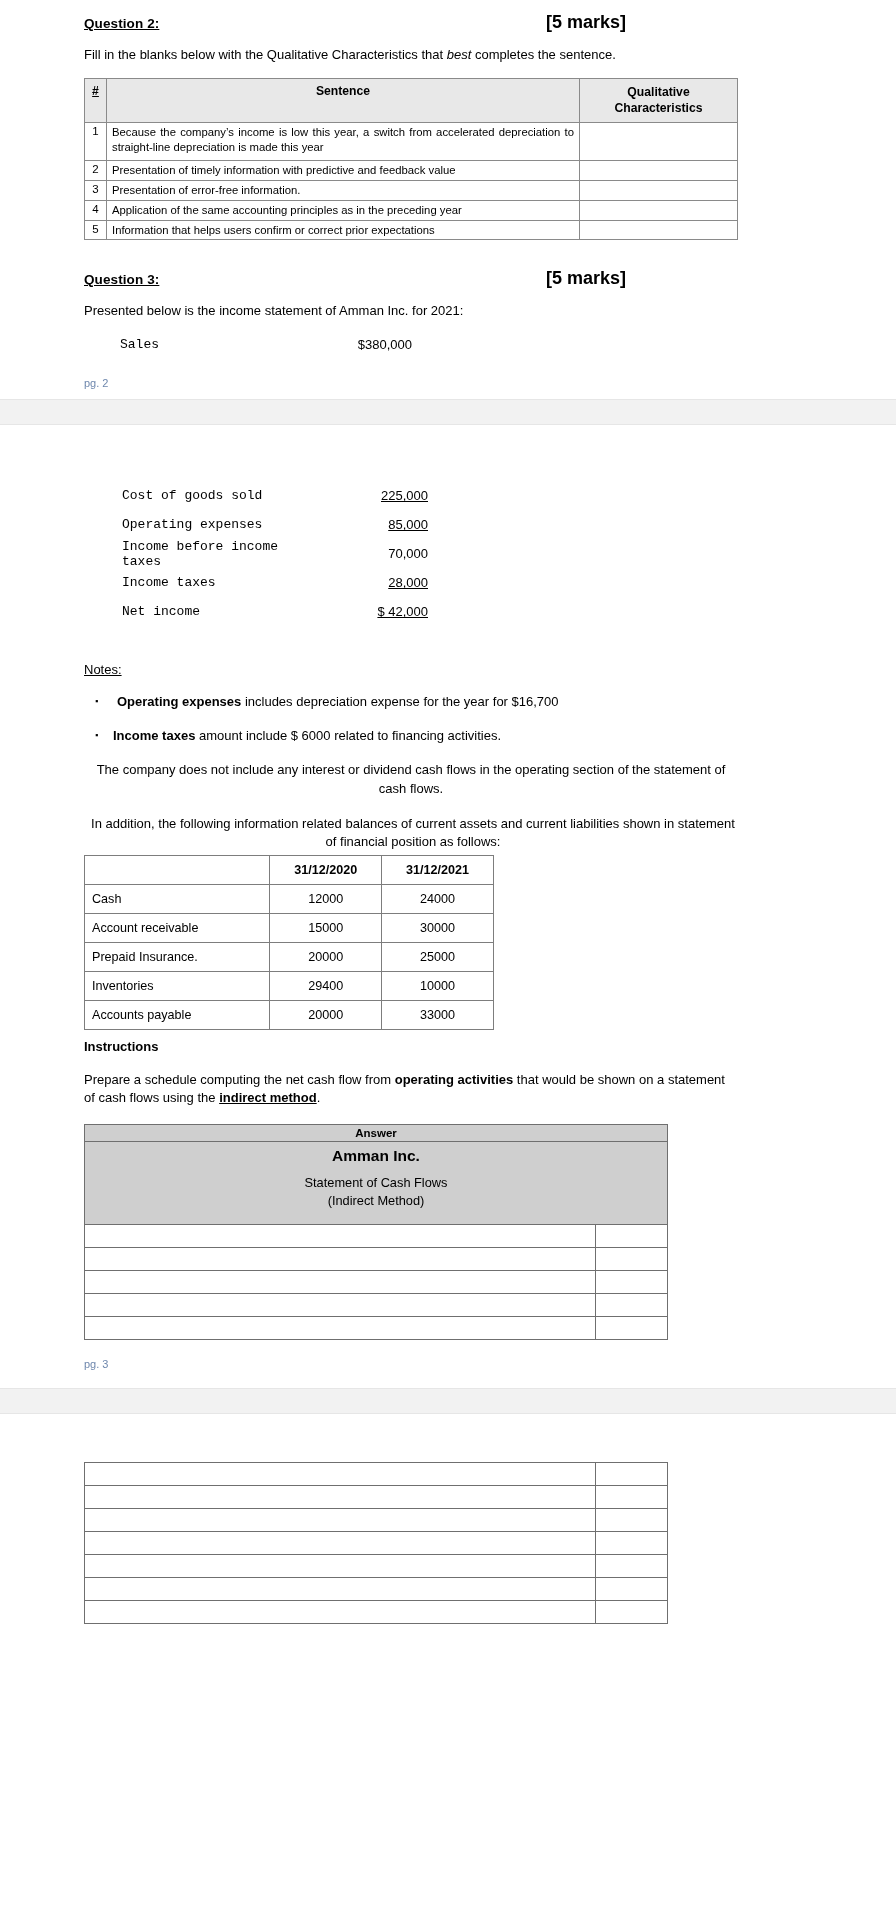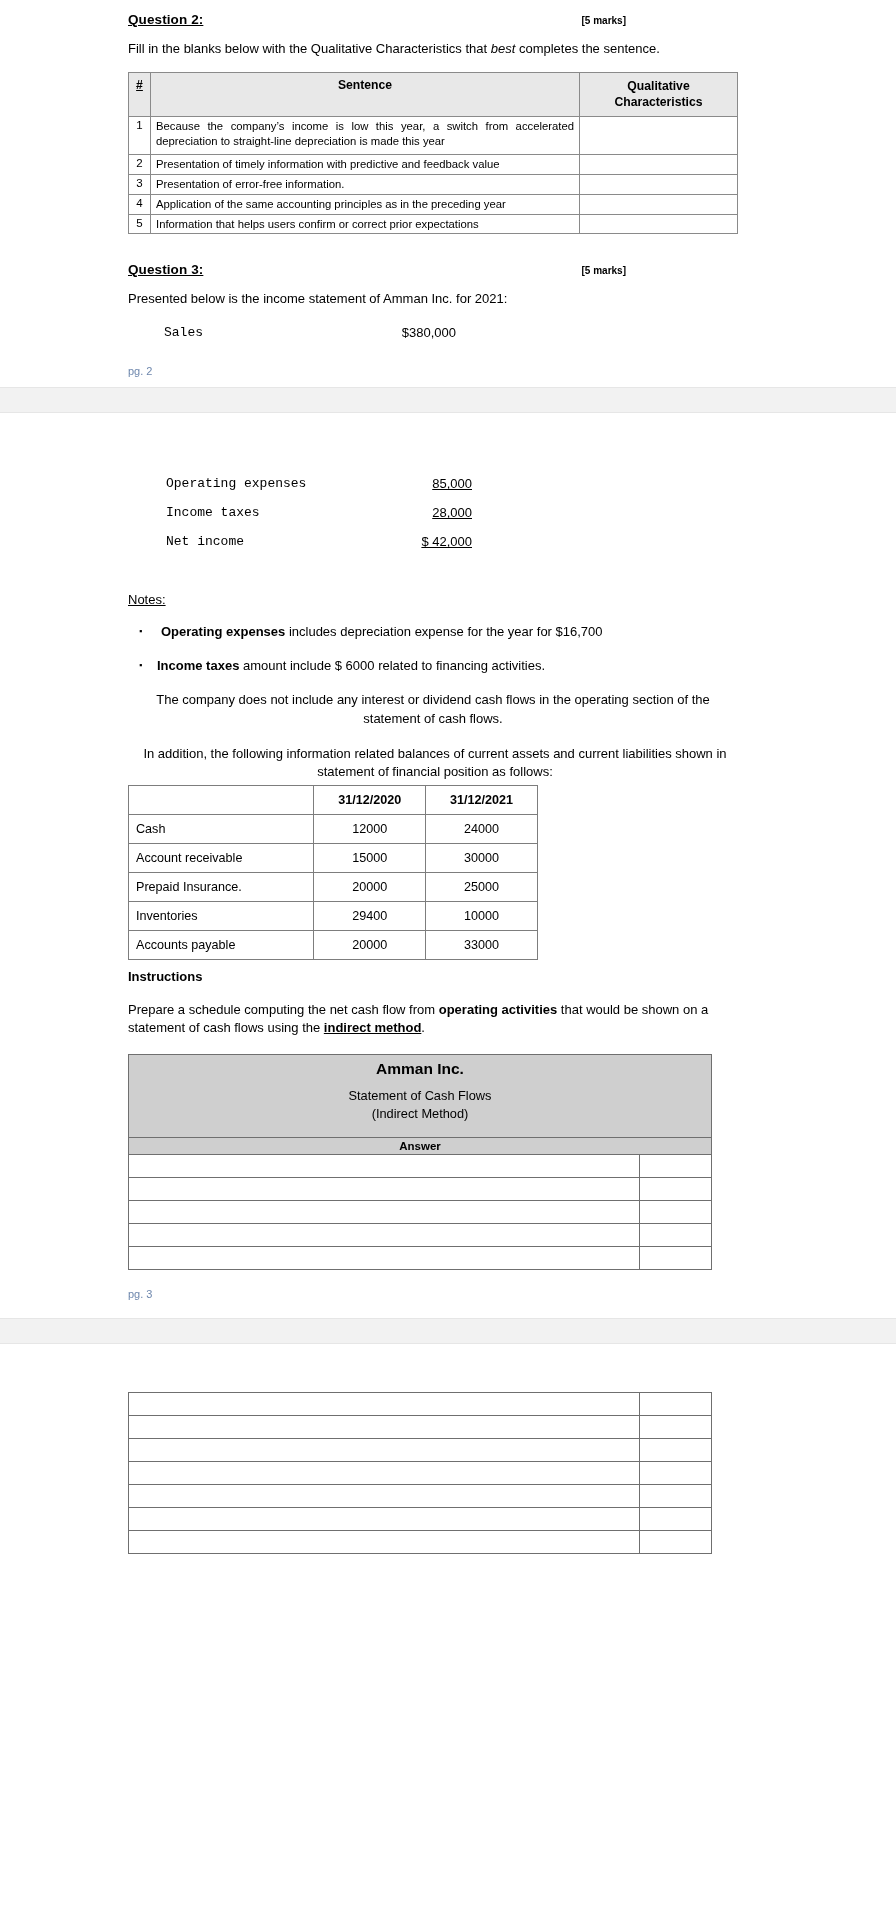--- a/index.html
+++ b/index.html
@@ -11,21 +11,20 @@
   body {
     font-family: "Liberation Sans", sans-serif;
     color: #000;
     -webkit-font-smoothing: antialiased;
   }
 
   .page {
     position: relative;
     background: #fff;
     width: 800px;
-    padding-left: 44px;
   }
 
   .page-inner {
     padding: 0 62px 0 84px;
   }
 
   .page-break {
     height: 26px;
     background: #f2f2f2;
     border-top: 1px solid #e6e6e6;
@@ -41,21 +40,21 @@
     padding-top: 12px;
   }
   .q-title {
     font-weight: bold;
     font-size: 13.5px;
     text-decoration: underline;
     letter-spacing: 0.1px;
   }
   .q-marks {
     font-weight: bold;
-    font-size: 10px;
+    font-size: 18px;
     margin-right: 112px;
   }
 
   .q-instr {
     font-size: 13px;
     margin-top: 14px;
     line-height: 1.3;
   }
   .q-instr i { font-style: italic; }
 
@@ -315,22 +314,30 @@
   </div>
 </div>
 
 <div class="page-break"></div>
 
 <div class="page">
   <div class="page-inner">
 
     <div class="is-rows is-rows-cont">
       <div class="is-row">
+        <span class="is-label">Cost of goods sold</span>
+        <span class="is-value ul">225,000</span>
+      </div>
+      <div class="is-row">
         <span class="is-label">Operating expenses</span>
         <span class="is-value ul">85,000</span>
+      </div>
+      <div class="is-row">
+        <span class="is-label">Income before income taxes</span>
+        <span class="is-value">70,000</span>
       </div>
       <div class="is-row">
         <span class="is-label">Income taxes</span>
         <span class="is-value ul">28,000</span>
       </div>
       <div class="is-row">
         <span class="is-label">Net income</span>
         <span class="is-value ul">$ 42,000</span>
       </div>
     </div>
@@ -386,31 +393,31 @@
           <td class="val">33000</td>
         </tr>
       </tbody>
     </table>
 
     <div class="instr-title">Instructions</div>
     <div class="instr-body"><span>Prepare a schedule computing the net cash flow from </span><b>operating activities</b><span> that would be shown on a statement of cash flows using the </span><b><u>indirect method</u></b><span>.</span></div>
 
     <table class="ans-table">
       <tbody>
+        <tr>
+          <td class="ans-header" colspan="2">Answer</td>
+        </tr>
         <tr>
           <td class="ans-title-cell" colspan="2">
             <div class="ans-company">Amman Inc.</div>
             <div class="ans-sub">Statement of Cash Flows</div>
             <div class="ans-sub">(Indirect Method)</div>
           </td>
         </tr>
         <tr>
-          <td class="ans-header" colspan="2">Answer</td>
-        </tr>
-        <tr>
           <td class="blank-row blank-left"></td>
           <td class="blank-row blank-right"></td>
         </tr>
         <tr>
           <td class="blank-row blank-left"></td>
           <td class="blank-row blank-right"></td>
         </tr>
         <tr>
           <td class="blank-row blank-left"></td>
           <td class="blank-row blank-right"></td>

